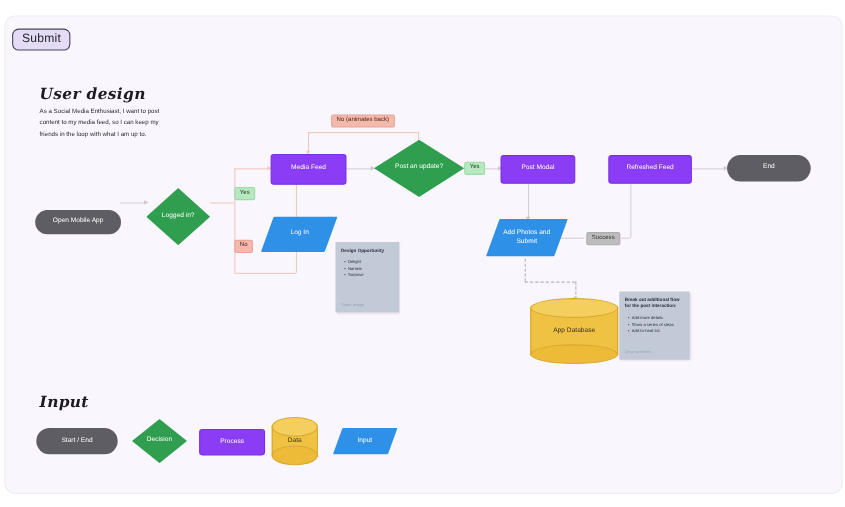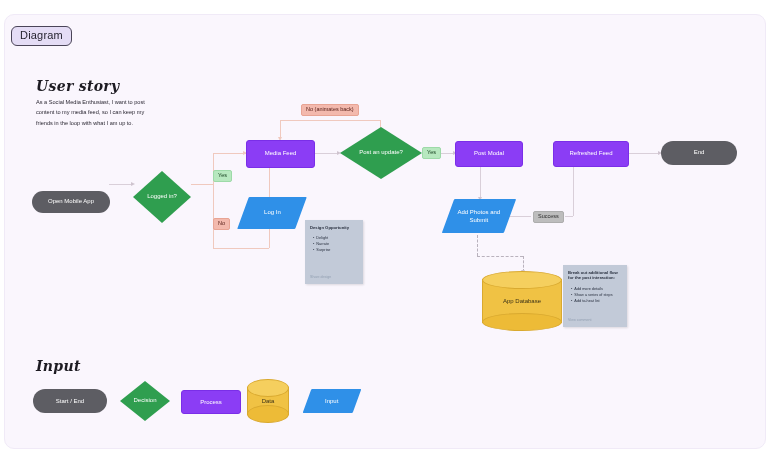--- a/index.html
+++ b/index.html
@@ -89,23 +89,23 @@
 
   
   .lg-item{position:absolute; display:flex; align-items:center; justify-content:center;
            text-align:center; color:#fff; font-size:6px;}
 </style>
 </head>
 <body>
 
 <div id="canvas">
 
-  <div class="tab-badge">Diagram</div>
-
-  <div class="script-h" id="h-userstory">User story</div>
+  <div class="tab-badge">Submit</div>
+
+  <div class="script-h" id="h-userstory">User design</div>
   <div class="story-body">As a Social Media Enthusiast, I want to post content to my media feed, so I can keep my friends in the loop with what I am up to.</div>
 
   <div class="ln lnh" style="left:104px;top:169px;width:24px;"></div>
   <div class="arrow ar-r" style="left:126px;top:166.5px;"></div>
 
   <div class="ln lnh ln-pink" style="left:186px;top:169px;width:22px;"></div>
 
   <div class="ln lnv ln-pink" style="left:208px;top:138px;height:31px;"></div>
   <div class="ln lnh ln-pink" style="left:208px;top:138px;width:33px;"></div>
   <div class="arrow ar-r-pink" style="left:238px;top:135.5px;"></div>

